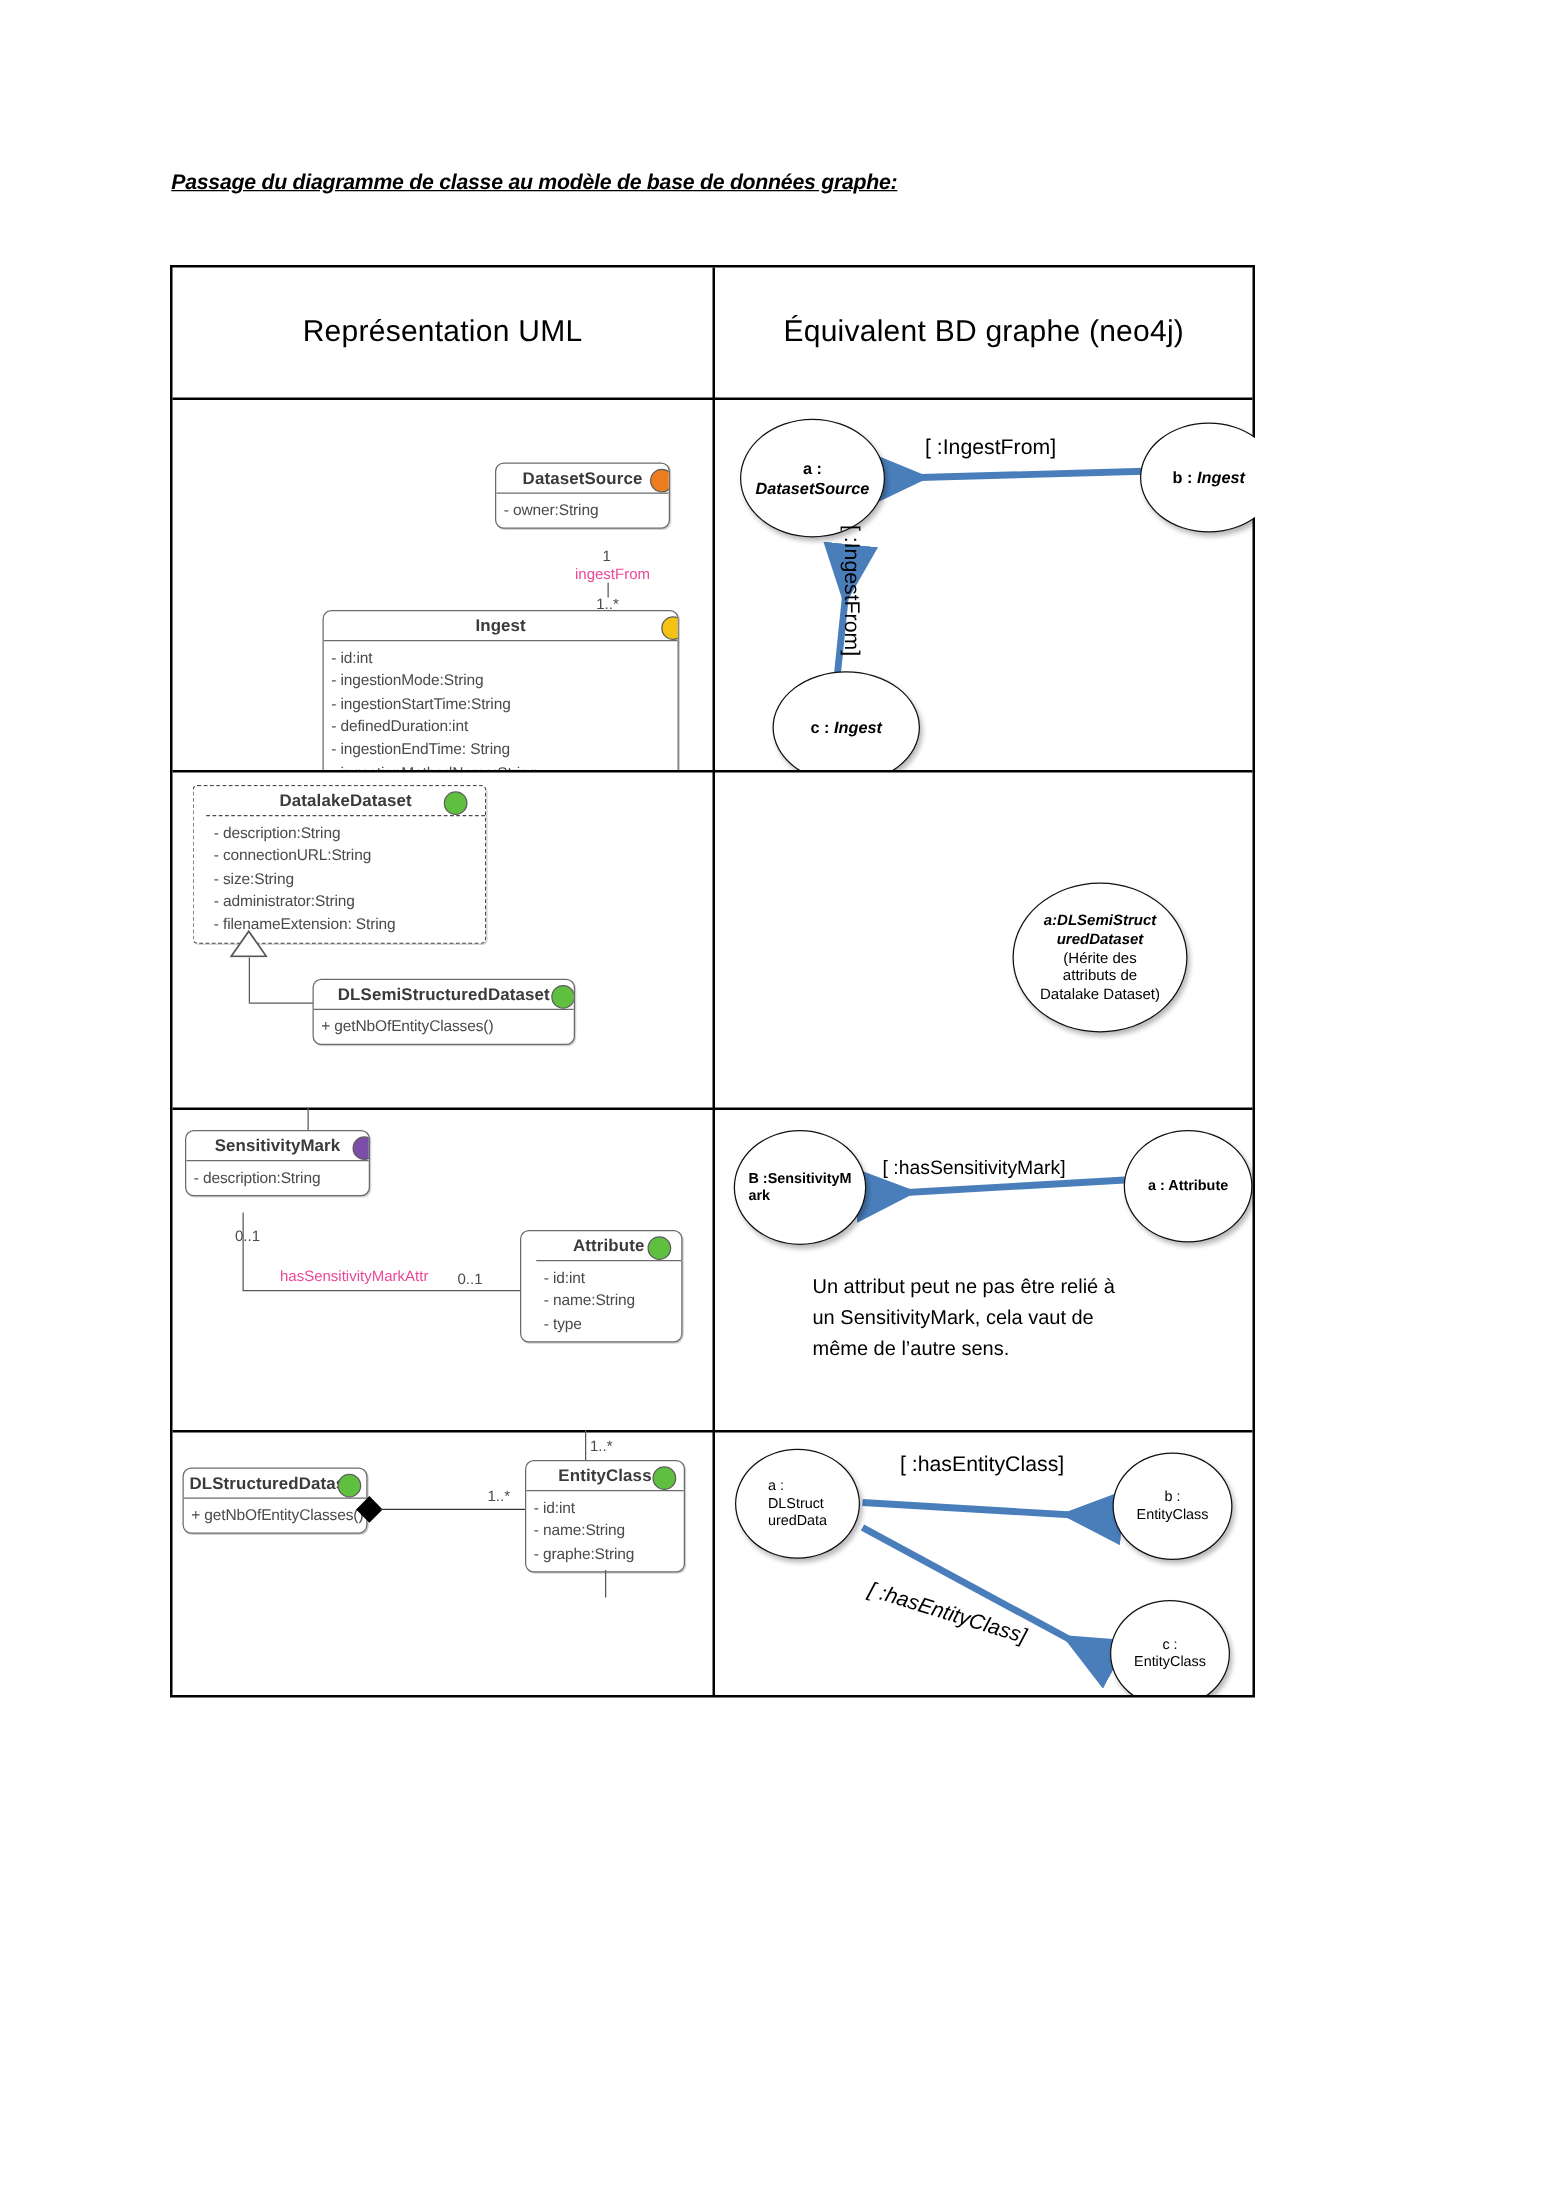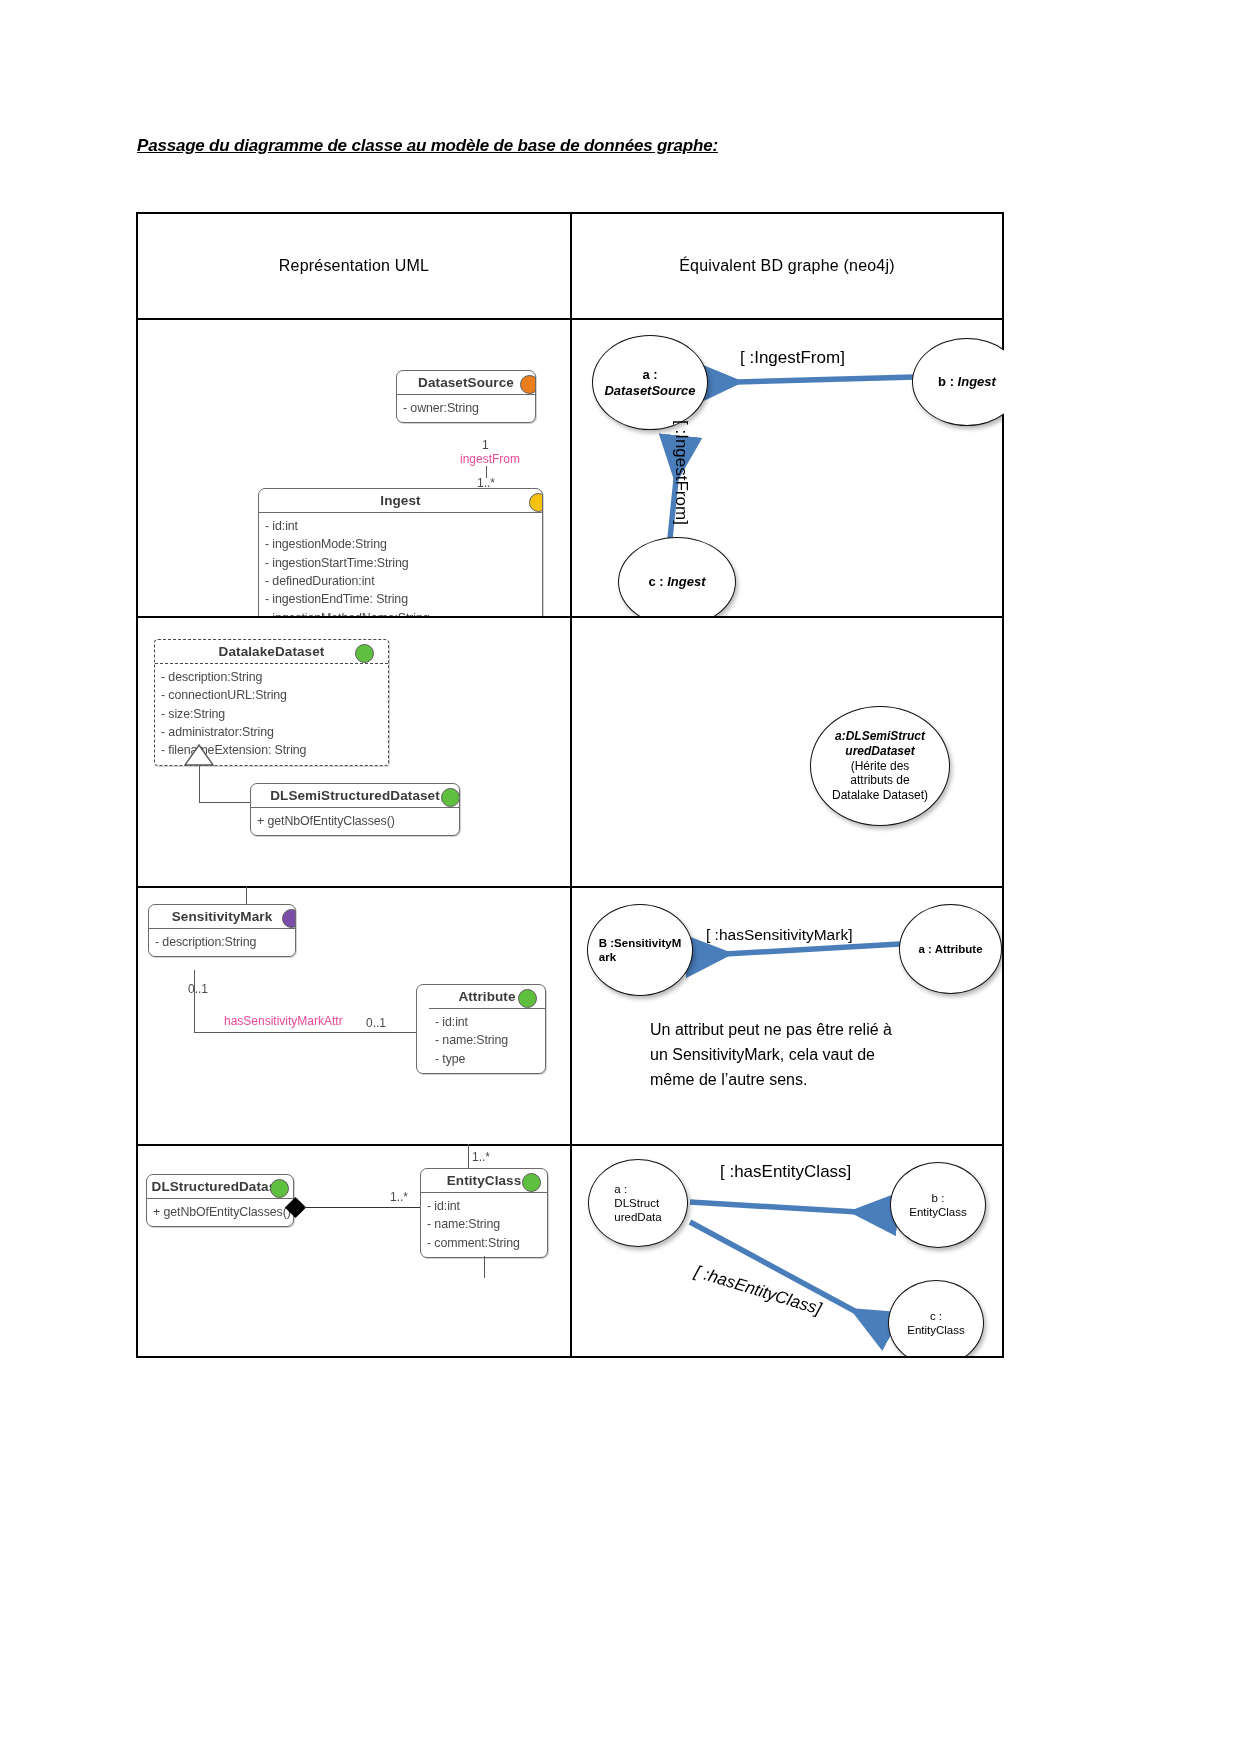--- a/index.html
+++ b/index.html
@@ -21,21 +21,21 @@
   .tbl{
     position:absolute;left:136px;top:212px;width:868px;height:1146px;
     border:2px solid #000;box-sizing:border-box;
   }
   .rowline{position:absolute;left:0;right:0;height:0;border-top:2px solid #000;}
   .collline{position:absolute;top:0;bottom:0;width:0;border-left:2px solid #000;left:432px;}
 
   .hdr-cell{position:absolute;top:0;height:104px;display:flex;align-items:center;justify-content:center;}
   .hdr-left{left:0;width:432px;}
   .hdr-right{left:432px;width:434px;}
-  .hdr-text{font-size:16px;letter-spacing:0.2px;white-space:nowrap;}
+  .hdr-text{font-size:24px;letter-spacing:0.2px;white-space:nowrap;}
 
   
   .uml{
     position:absolute;background:#fff;box-sizing:border-box;
     border:1.4px solid #6b6b6b;border-radius:7px;
     box-shadow:1px 1px 0 rgba(0,0,0,.18);
     overflow:hidden;
   }
   .uml.dashed{border:1.6px dashed #4a4a4a;border-radius:4px;}
   .uml-title{
@@ -177,21 +177,21 @@
       </div>
 
       <div class="rel-label" style="left:170px;top:30px;">[ :IngestFrom]</div>
       <div class="rel-label" style="left:121px;top:102px;transform:rotate(90deg);transform-origin:left top;">[ :IngestFrom]</div>
     </div>
 
     <div class="rowline" style="top:402px"></div>
 
     <div class="clip" style="left:0;top:402px;width:432px;height:270px">
 
-      <div class="uml dashed" style="left:16px;top:23px;width:235px;">
+      <div class="uml dashed" style="left:16px;top:12px;width:235px;padding-left:10px;">
         <div class="uml-title">DatalakeDataset</div>
         <div class="badge green" style="right:14px;"></div>
         <div class="uml-body">
           <div class="uml-attr">- description:String</div>
           <div class="uml-attr">- connectionURL:String</div>
           <div class="uml-attr">- size:String</div>
           <div class="uml-attr">- administrator:String</div>
           <div class="uml-attr">- filenameExtension: String</div>
         </div>
       </div>
@@ -306,21 +306,21 @@
 
       <div class="vline" style="left:330px;top:0;height:24px;border-left:1.6px solid #585858"></div>
       <div class="mult" style="left:334px;top:6px;">1..*</div>
 
       <div class="uml" style="left:282px;top:24px;width:128px;">
         <div class="uml-title">EntityClass</div>
         <div class="badge green" style="right:6px;"></div>
         <div class="uml-body">
           <div class="uml-attr">- id:int</div>
           <div class="uml-attr">- name:String</div>
-          <div class="uml-attr">- comment:String</div>
+          <div class="uml-attr">- graphe:String</div>
         </div>
       </div>
       <div class="vline" style="left:346px;top:112px;height:22px;border-left:1.6px solid #585858"></div>
     </div>
 
     <div class="clip" style="left:432px;top:930px;width:434px;height:212px">
       <svg class="arrow-svg" style="left:0;top:0;width:434px;height:212px">
         <defs>
           <marker id="ah3" markerWidth="9" markerHeight="8" refX="8" refY="4" orient="auto">
             <path d="M0,4 L9,0 L9,8 z" fill="#4a7ebb"></path>

